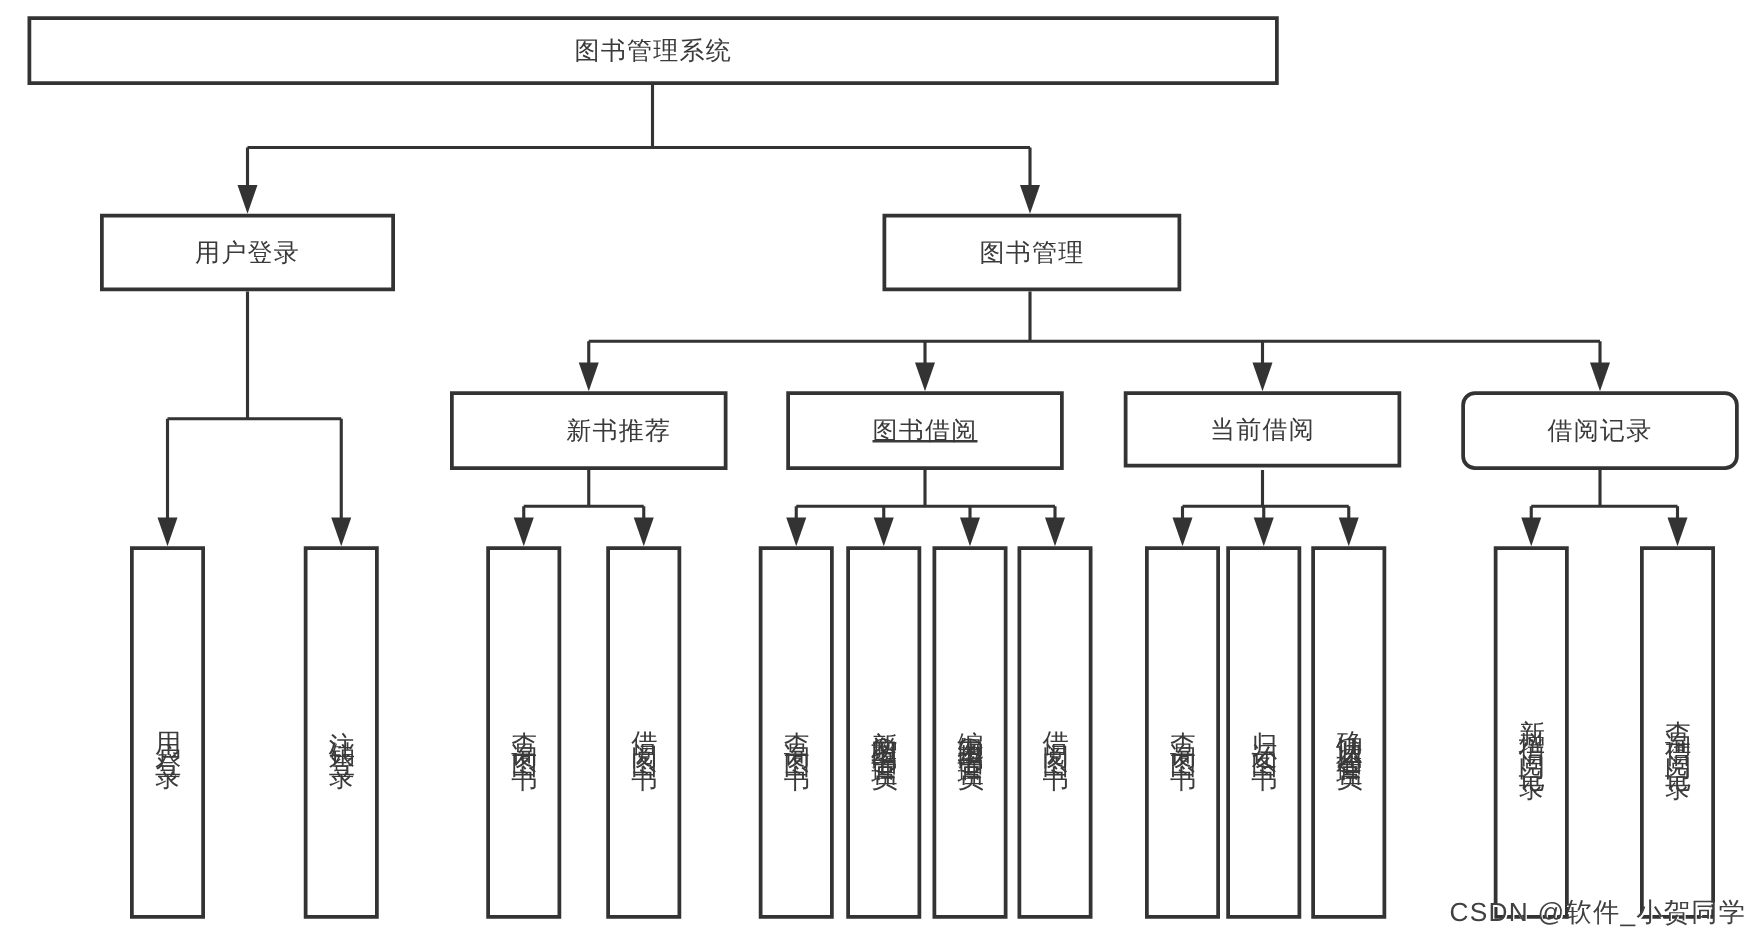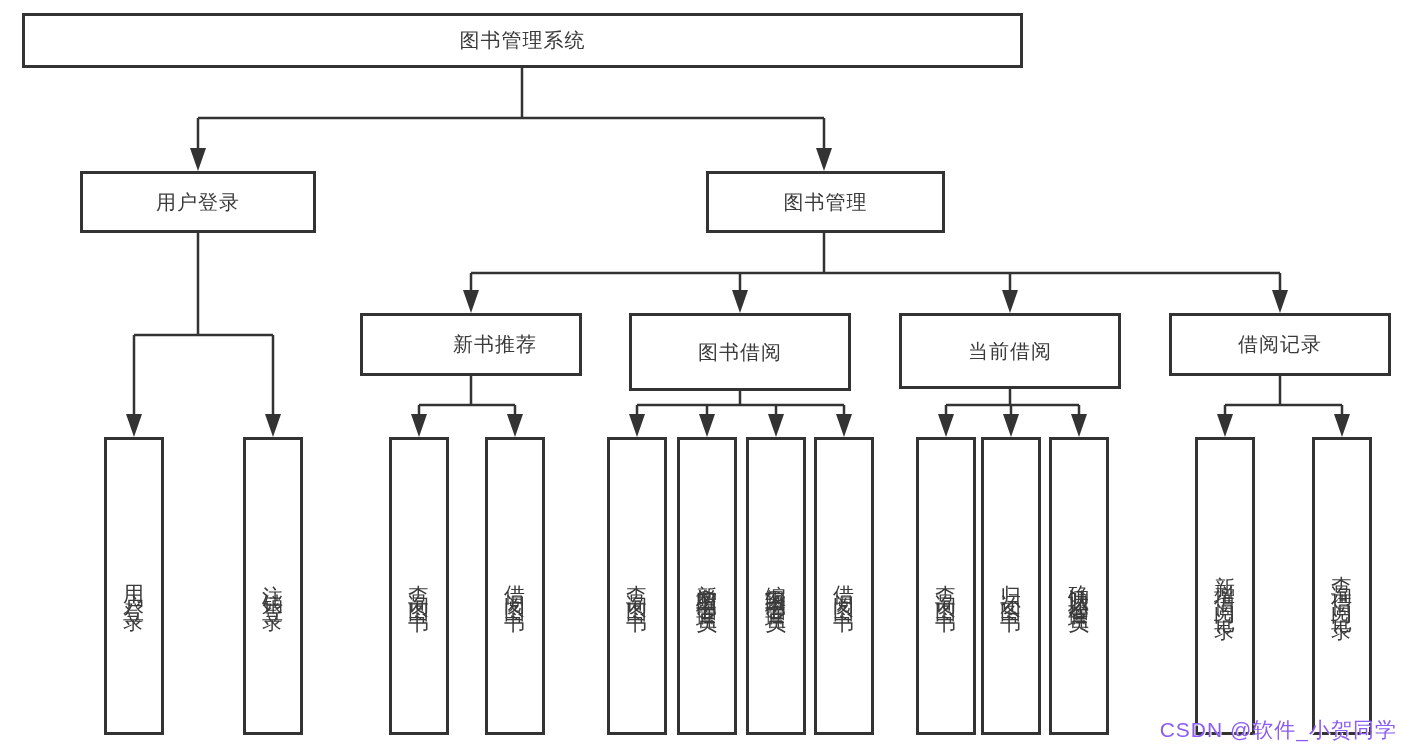--- a/index.html
+++ b/index.html
@@ -100,27 +100,27 @@
   <div class="node hnode" style="left:80px; top:171px; width:236px;">
     <span>用户登录</span>
   </div>
   <div class="node hnode" style="left:706px; top:171px; width:239px;justify-content:center;">
     <span>图书管理</span>
   </div>
 
   <div class="node hnode" style="left:360px; top:313px; width:222px; height:63px;padding-left:48px;">
     <span>新书推荐</span>
   </div>
-  <div class="node hnode" style="left:629px; top:313px; width:222px; height:78px;">
+  <div class="node hnode" style="left:629px; top:313px; width:222px; height:63px;text-decoration:underline;">
     <span>图书借阅</span>
   </div>
-  <div class="node hnode" style="left:899px; top:313px; width:222px; height:76px;">
+  <div class="node hnode" style="left:899px; top:313px; width:222px; height:61px;">
     <span>当前借阅</span>
   </div>
-  <div class="node hnode" style="left:1169px; top:313px; width:222px; height:63px;">
+  <div class="node hnode" style="left:1169px; top:313px; width:222px; height:63px;border-radius:11px;">
     <span>借阅记录</span>
   </div>
 
   <div class="node vnode" style="left:104px;">
     <span class="vlabel">用户登录</span>
   </div>
   <div class="node vnode" style="left:243px;">
     <span class="vlabel">注销登录</span>
   </div>
 
@@ -154,14 +154,14 @@
     <span class="vlabel long">确认归还（管理员）</span>
   </div>
 
   <div class="node vnode" style="left:1195px;">
     <span class="vlabel">新增借阅记录</span>
   </div>
   <div class="node vnode" style="left:1312px;">
     <span class="vlabel">查询借阅记录</span>
   </div>
 
-  <div id="watermark" style="color: #8b5cf6; margin-left: 13px;">CSDN @软件_小贺同学</div>
+  <div id="watermark" style="color: #404040; margin-left: 13px;">CSDN @软件_小贺同学</div>
 </div>
 
 </body></html>

